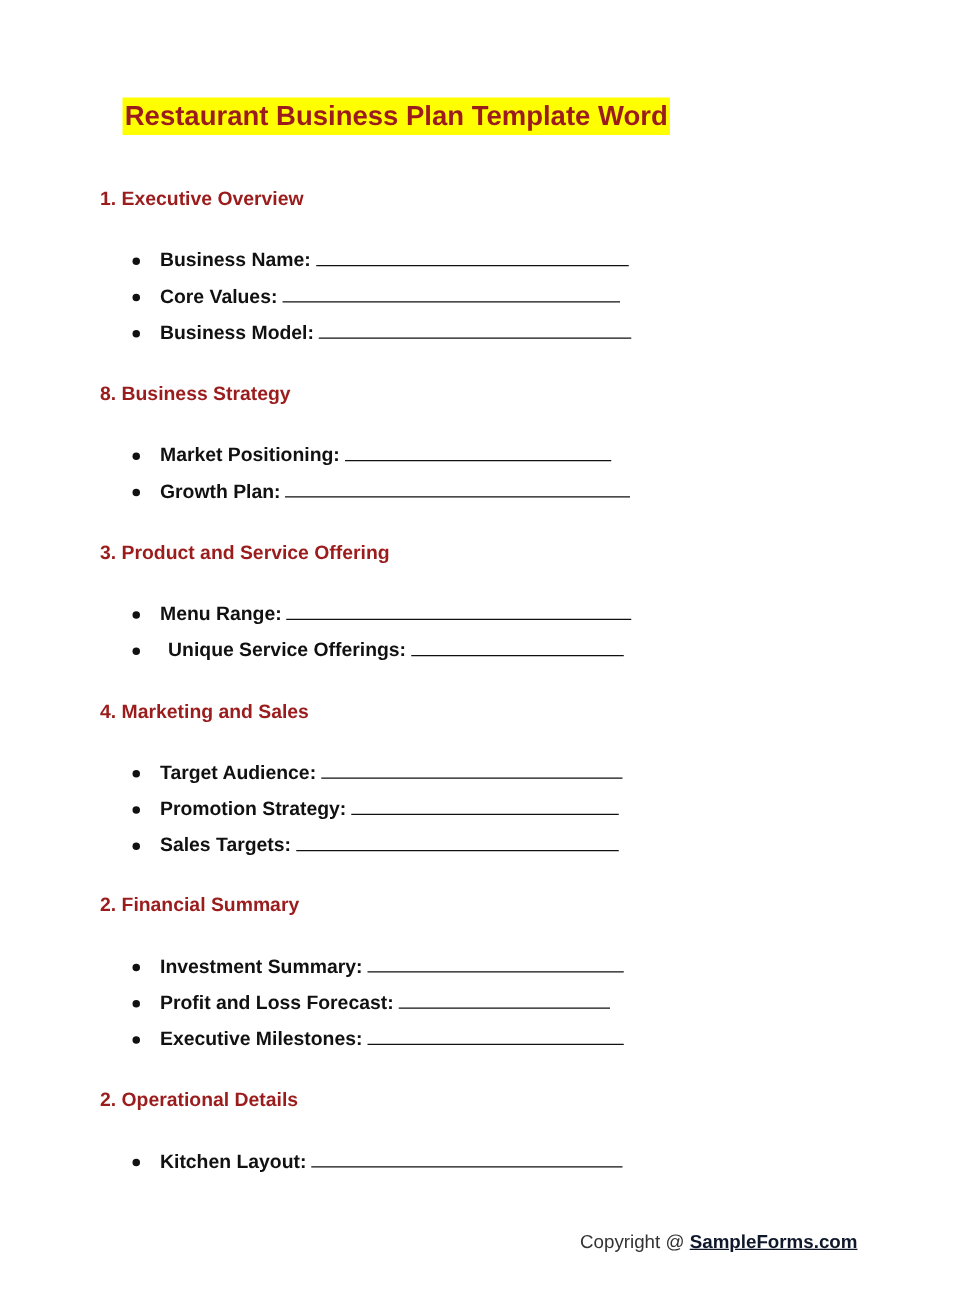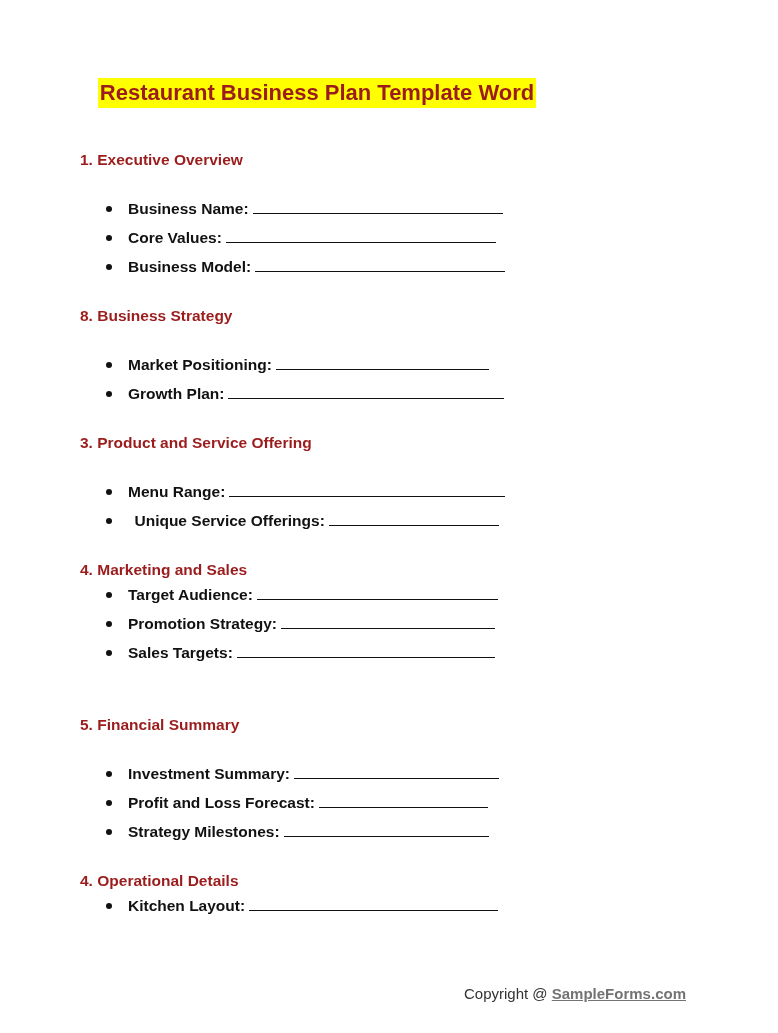--- a/index.html
+++ b/index.html
@@ -6,21 +6,21 @@
   body { width:778px; height:1033px; position:relative; overflow:hidden; font-family:"Liberation Sans", sans-serif; }
   .title-wrap { position:absolute; top:78px; left:0; width:634px; text-align:center; }
   .title { display:inline-block; background:#ffff00; color:#9b1c1c; font-weight:bold; font-size:22px; line-height:30px; padding:0 2px; }
   .section { position:absolute; left:80px; }
   .sec-head { color:#9b1c1c; font-weight:bold; font-size:15.5px; line-height:20px; margin:0; }
   ul { list-style:none; margin:0; padding:0; }
   li { position:relative; font-weight:bold; font-size:15.5px; line-height:29px; color:#111; padding-left:48px; white-space:nowrap; }
   li::before { content:""; position:absolute; left:26px; top:12px; width:6px; height:6px; border-radius:50%; background:#111; }
   .blank { display:inline-block; border-bottom:1.6px solid #111; height:13px; vertical-align:baseline; margin-left:4px; }
   .footer { position:absolute; top:985px; left:464px; font-size:15px; color:#333; }
-  .footer .brand { color:#737373; font-weight:bold; text-decoration:underline; }
+  .footer .brand { color:#0f172a; font-weight:bold; text-decoration:underline; }
 </style>
 </head>
 <body>
 
 <div class="title-wrap">
   <span class="title">Restaurant Business Plan Template Word</span>
 </div>
 
 <div id="sections">
     <div class="section" style="top: 150px;">
@@ -40,37 +40,37 @@
     </div>
     <div class="section" style="top: 433px;">
       <div class="sec-head">3. Product and Service Offering</div>
       <ul style="margin-top: 24px; text-align: center;">
         <li><span>Menu Range:</span><span class="blank" style="width: 276px;"></span></li>
         <li><span>Unique Service Offerings:</span><span class="blank" style="width: 170px;"></span></li>
       </ul>
     </div>
     <div class="section" style="top: 560px;">
       <div class="sec-head">4. Marketing and Sales</div>
-      <ul style="">
+      <ul style="margin-top: 24px;">
         <li><span>Target Audience:</span><span class="blank" style="width: 241px;"></span></li>
         <li><span>Promotion Strategy:</span><span class="blank" style="width: 214px;"></span></li>
         <li><span>Sales Targets:</span><span class="blank" style="width: 258px;"></span></li>
       </ul>
     </div>
     <div class="section" style="top: 715px;">
-      <div class="sec-head">5. Financial Summary</div>
+      <div class="sec-head">2. Financial Summary</div>
       <ul style="margin-top: 24px;">
         <li><span>Investment Summary:</span><span class="blank" style="width: 205px;"></span></li>
         <li><span>Profit and Loss Forecast:</span><span class="blank" style="width: 169px;"></span></li>
-        <li><span>Strategy Milestones:</span><span class="blank" style="width: 205px;"></span></li>
+        <li><span>Executive Milestones:</span><span class="blank" style="width: 205px;"></span></li>
       </ul>
     </div>
     <div class="section" style="top: 871px;">
-      <div class="sec-head">4. Operational Details</div>
-      <ul style="">
+      <div class="sec-head">2. Operational Details</div>
+      <ul style="margin-top: 24px;">
         <li><span>Kitchen Layout:</span><span class="blank" style="width: 249px;"></span></li>
       </ul>
     </div>
   </div>
 
 <div class="footer">
   <span>Copyright @ </span><span class="brand">SampleForms.com</span>
 </div>
 
 </body></html>

